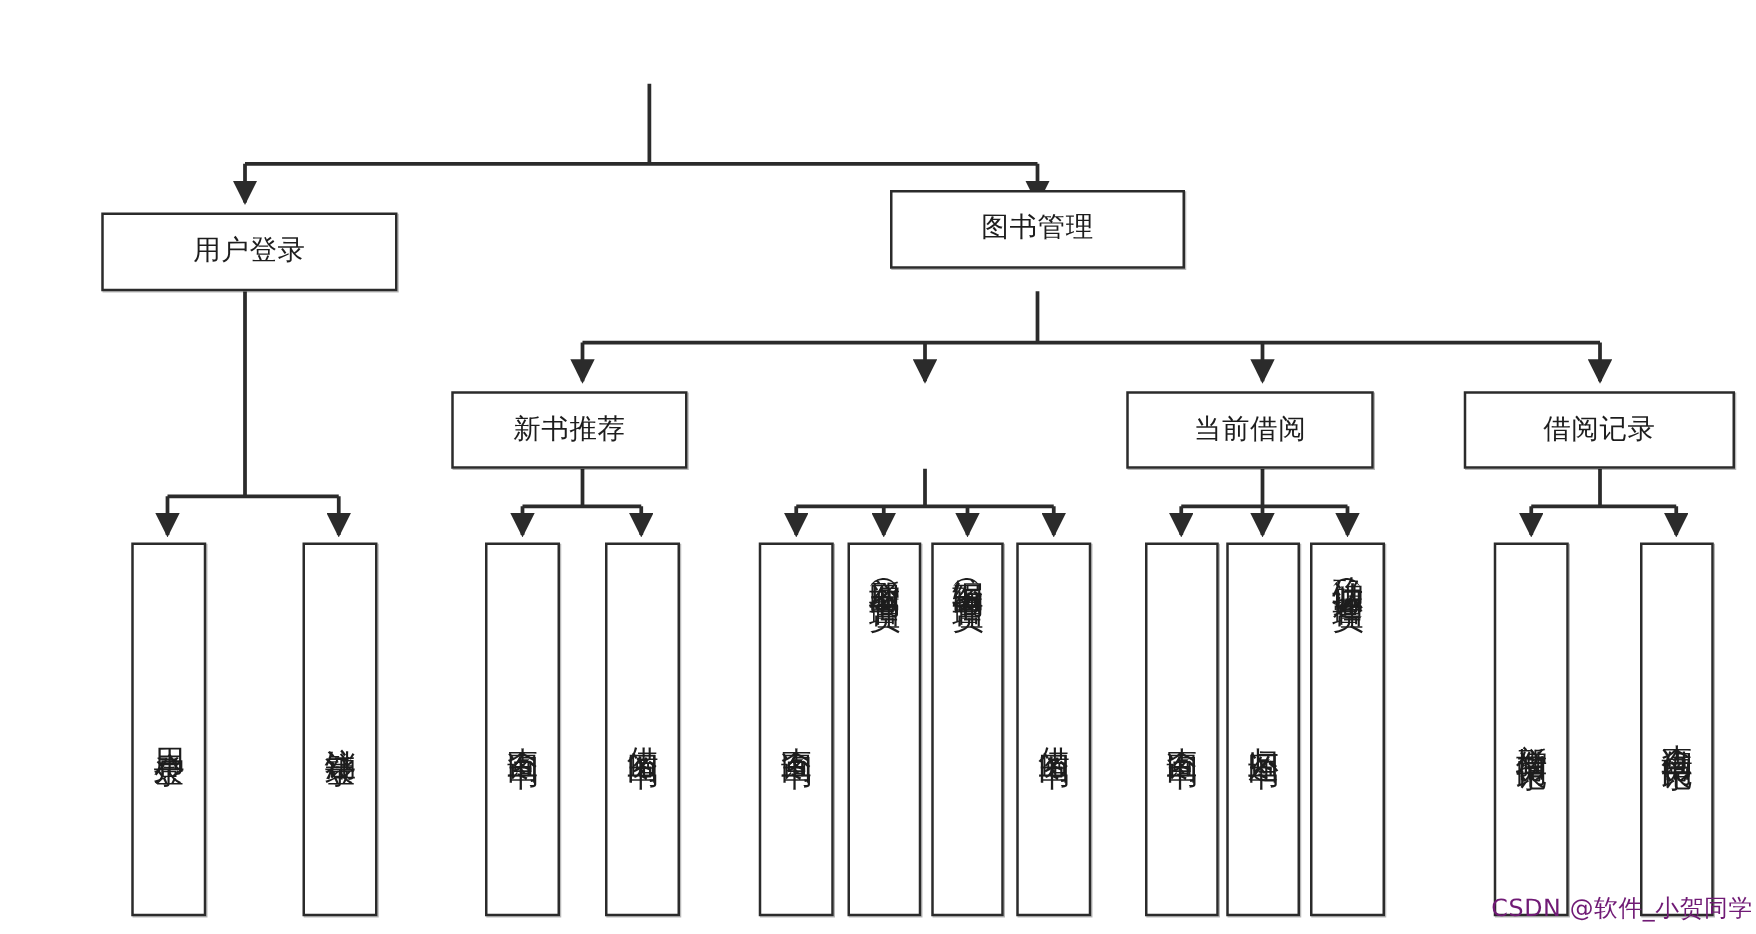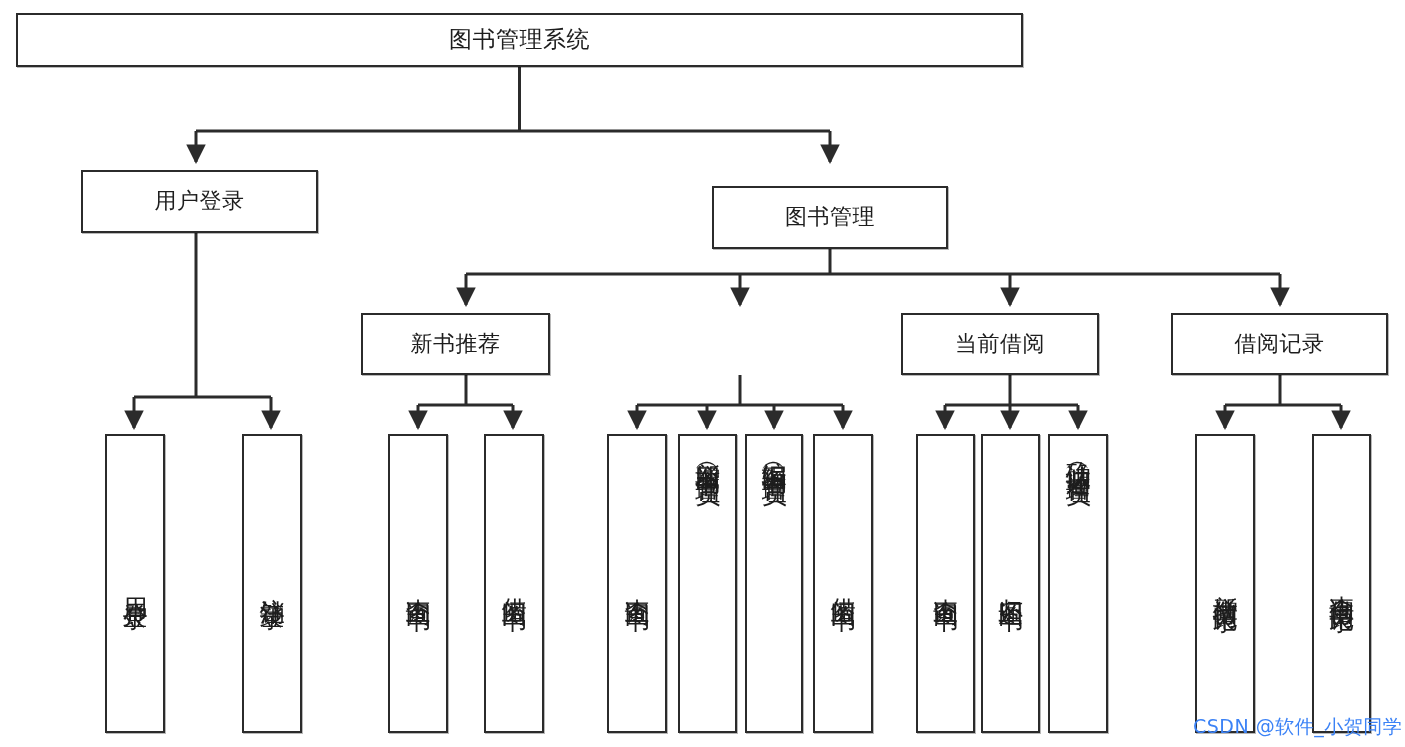--- a/index.html
+++ b/index.html
@@ -65,21 +65,21 @@
     white-space: nowrap;
   }
   
   .node.vert.centered {
     align-items: center;
     padding-top: 0;
   }
   .watermark {
     position: absolute;
     font-size: 19px;
-    color: #3b82f6;
+    color: #701a75;
     letter-spacing: 0.5px;
     white-space: nowrap;
     user-select: none;
   }
 </style>
 </head>
 <body>
 
 <div id="diagram-root">
 
@@ -126,28 +126,25 @@
       <path d="M 1010 405 L 1010 428" marker-end="url(#arrow)"></path>
       <path d="M 1078 405 L 1078 428" marker-end="url(#arrow)"></path>
 
       <path d="M 1280 375 L 1280 405"></path>
       <path d="M 1225 405 L 1341 405"></path>
       <path d="M 1225 405 L 1225 428" marker-end="url(#arrow)"></path>
       <path d="M 1341 405 L 1341 428" marker-end="url(#arrow)"></path>
     </g>
   </svg>
 
-  <div class="node horiz root" style="left:16px; top:13px; width:1007px; height:54px;">
-    <span class="label">图书管理系统</span>
-  </div>
 
   <div class="node horiz" style="left:81px; top:170px; width:237px; height:63px;">
     <span class="label">用户登录</span>
   </div>
-  <div class="node horiz" style="left:712px; top:186px; width:236px; height:63px;">
+  <div class="node horiz" style="left:712px; top:152px; width:236px; height:63px;">
     <span class="label">图书管理</span>
   </div>
 
   <div class="node horiz" style="left:361px; top:313px; width:189px; height:62px;">
     <span class="label">新书推荐</span>
   </div>
   <div class="node horiz" style="left:901px; top:313px; width:198px; height:62px;">
     <span class="label">当前借阅</span>
   </div>
   <div class="node horiz" style="left:1171px; top:313px; width:217px; height:62px;">

